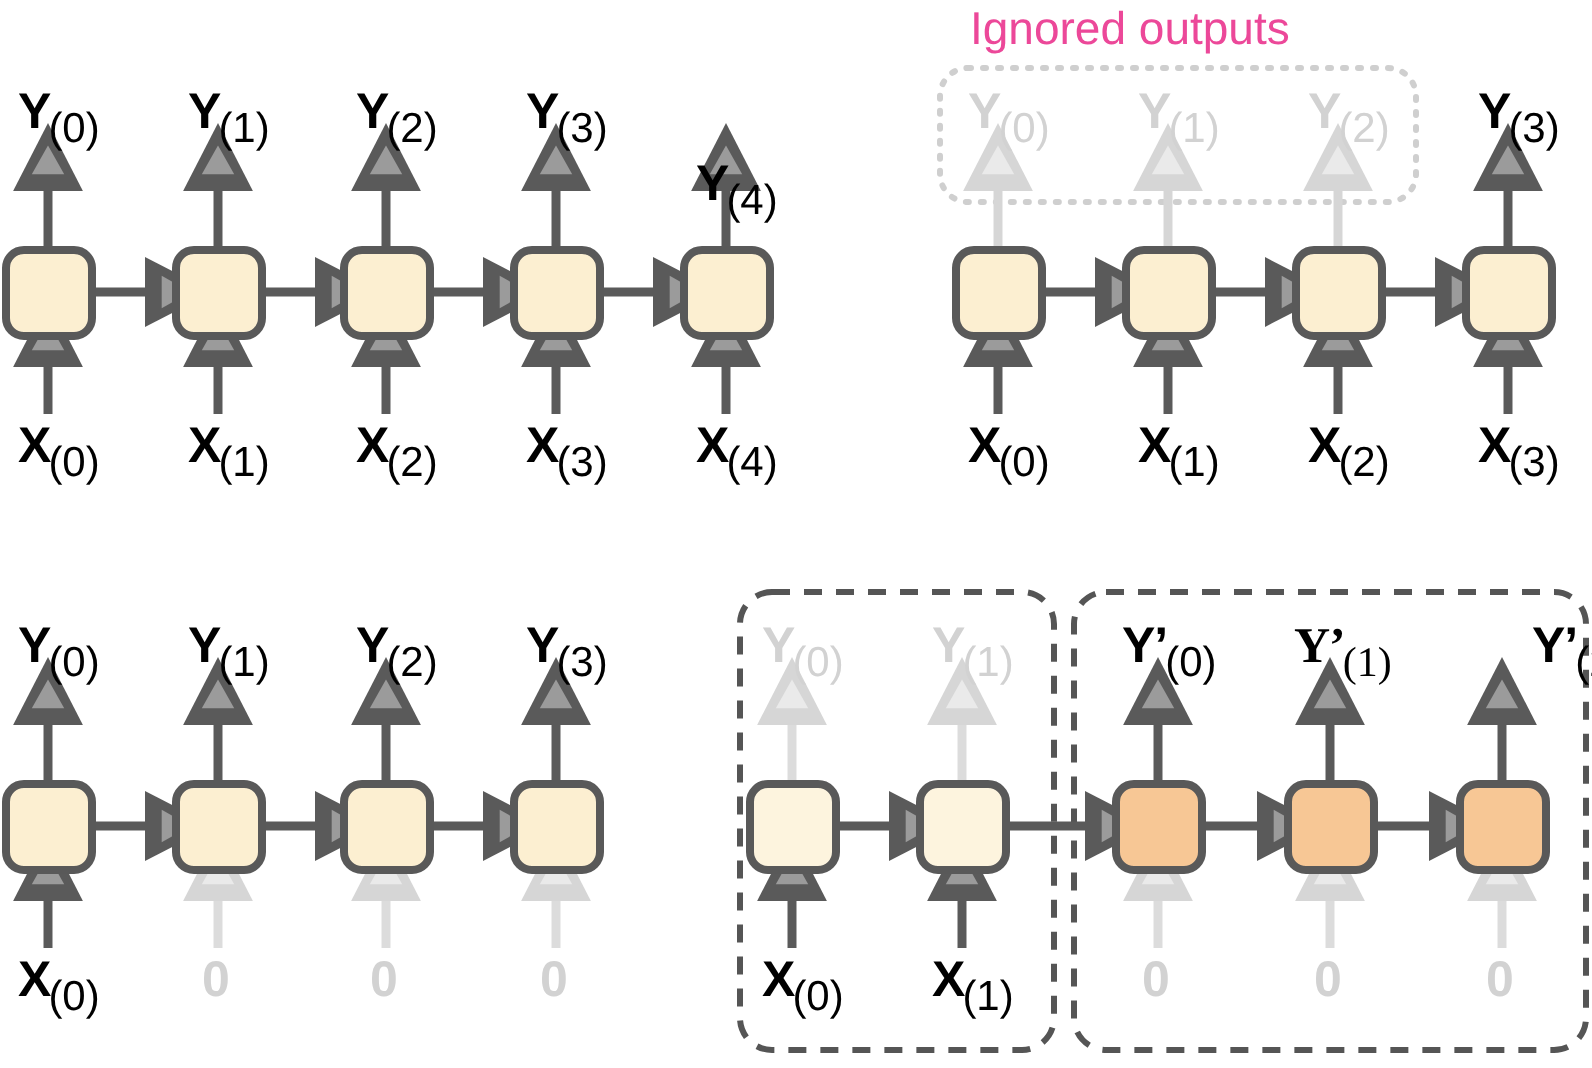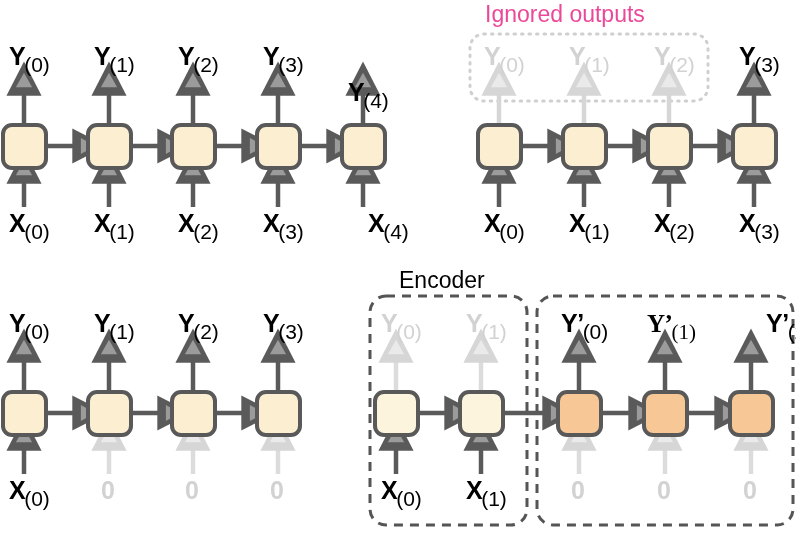--- a/index.html
+++ b/index.html
@@ -236,21 +236,21 @@
   <div class="lbl dark" style="left:9px;  top:44px;"><span class="base">Y</span><span class="sub">(0)</span></div>
   <div class="lbl dark" style="left:94px; top:44px;"><span class="base">Y</span><span class="sub">(1)</span></div>
   <div class="lbl dark" style="left:178px;top:44px;"><span class="base">Y</span><span class="sub">(2)</span></div>
   <div class="lbl dark" style="left:263px;top:44px;"><span class="base">Y</span><span class="sub">(3)</span></div>
   <div class="lbl dark" style="left:348px;top:44px;margin-top:36px;"><span class="base">Y</span><span class="sub">(4)</span></div>
 
   <div class="lbl dark" style="left:9px;  top:211px;"><span class="base">X</span><span class="sub">(0)</span></div>
   <div class="lbl dark" style="left:94px; top:211px;"><span class="base">X</span><span class="sub">(1)</span></div>
   <div class="lbl dark" style="left:178px;top:211px;"><span class="base">X</span><span class="sub">(2)</span></div>
   <div class="lbl dark" style="left:263px;top:211px;"><span class="base">X</span><span class="sub">(3)</span></div>
-  <div class="lbl dark" style="left:368px;top:211px;"><span class="base">X</span><span class="sub">(4)</span></div>
+  <div class="lbl dark" style="left:348px;top:211px;"><span class="base">X</span><span class="sub">(4)</span></div>
 
   <div class="grouptitle faint" style="left:485px; top:3px;">Ignored outputs</div>
 
   <div class="lbl faint" style="left:484px;top:44px;"><span class="base">Y</span><span class="sub">(0)</span></div>
   <div class="lbl faint" style="left:569px;top:44px;"><span class="base">Y</span><span class="sub">(1)</span></div>
   <div class="lbl faint" style="left:654px;top:44px;"><span class="base">Y</span><span class="sub">(2)</span></div>
   <div class="lbl dark" style="left:739px;top:44px;"><span class="base">Y</span><span class="sub">(3)</span></div>
 
   <div class="lbl dark" style="left:484px;top:211px;"><span class="base">X</span><span class="sub">(0)</span></div>
   <div class="lbl dark" style="left:569px;top:211px;"><span class="base">X</span><span class="sub">(1)</span></div>
@@ -260,21 +260,20 @@
   <div class="lbl dark" style="left:9px;  top:311px;"><span class="base">Y</span><span class="sub">(0)</span></div>
   <div class="lbl dark" style="left:94px; top:311px;"><span class="base">Y</span><span class="sub">(1)</span></div>
   <div class="lbl dark" style="left:178px;top:311px;"><span class="base">Y</span><span class="sub">(2)</span></div>
   <div class="lbl dark" style="left:263px;top:311px;"><span class="base">Y</span><span class="sub">(3)</span></div>
 
   <div class="lbl dark" style="left:9px;  top:478px;"><span class="base">X</span><span class="sub">(0)</span></div>
   <div class="lbl faint zero" style="left:101px;top:478px;"><span class="base">0</span><span class="sub"></span></div>
   <div class="lbl faint zero" style="left:185px;top:478px;"><span class="base">0</span><span class="sub"></span></div>
   <div class="lbl faint zero" style="left:270px;top:478px;"><span class="base">0</span><span class="sub"></span></div>
 
-  <div class="grouptitle dark" style="left:399px; top:269px;">Encoder</div>
 
   <div class="lbl faint" style="left:381px;top:311px;"><span class="base">Y</span><span class="sub">(0)</span></div>
   <div class="lbl faint" style="left:466px;top:311px;"><span class="base">Y</span><span class="sub">(1)</span></div>
 
   <div class="lbl dark" style="left:381px;top:478px;"><span class="base">X</span><span class="sub">(0)</span></div>
   <div class="lbl dark" style="left:466px;top:478px;"><span class="base">X</span><span class="sub">(1)</span></div>
 
   <div class="lbl dark" style="left:561px;top:311px;"><span class="base">Y’</span><span class="sub">(0)</span></div>
   <div class="lbl dark" style="left:647px;top:311px;font-family:Liberation Serif, serif;"><span class="base">Y’</span><span class="sub">(1)</span></div>
   <div class="lbl dark" style="left:766px;top:311px;"><span class="base">Y’</span><span class="sub">(2)</span></div>

